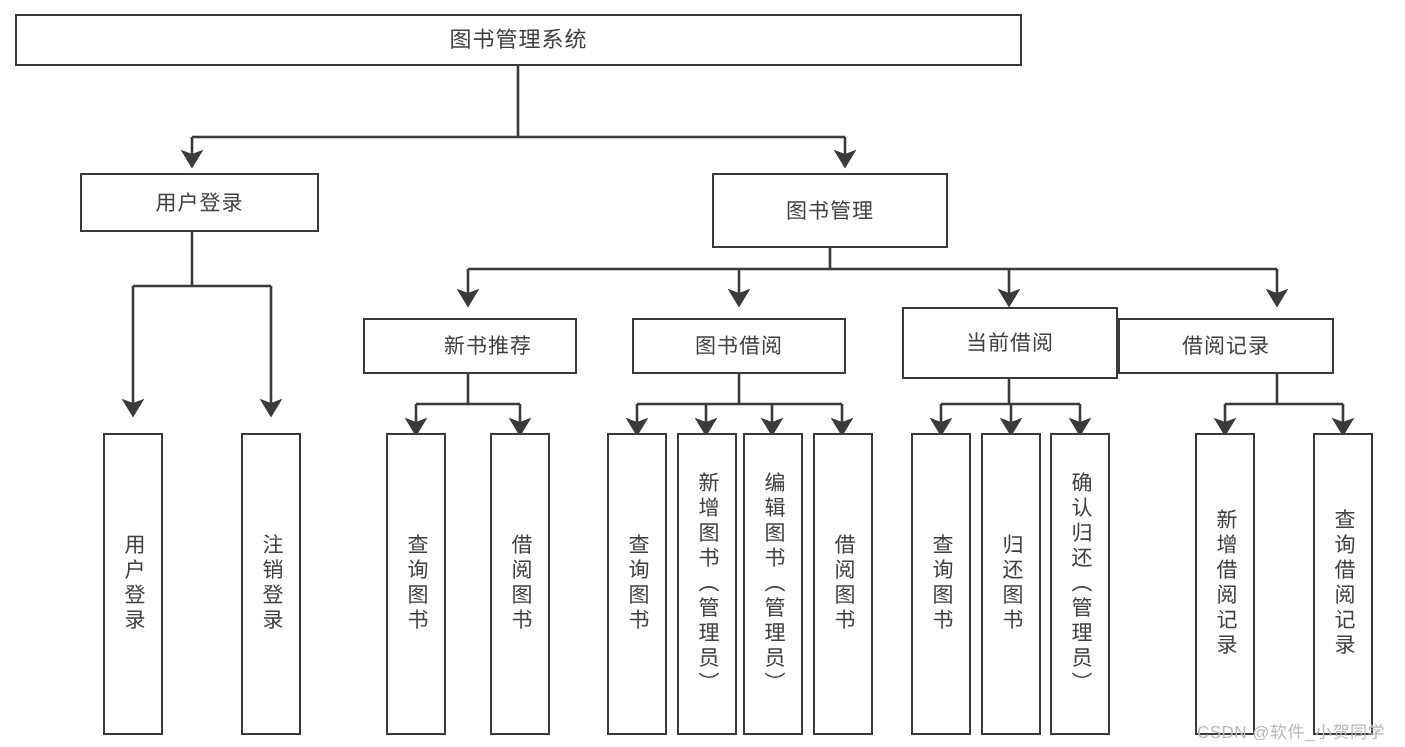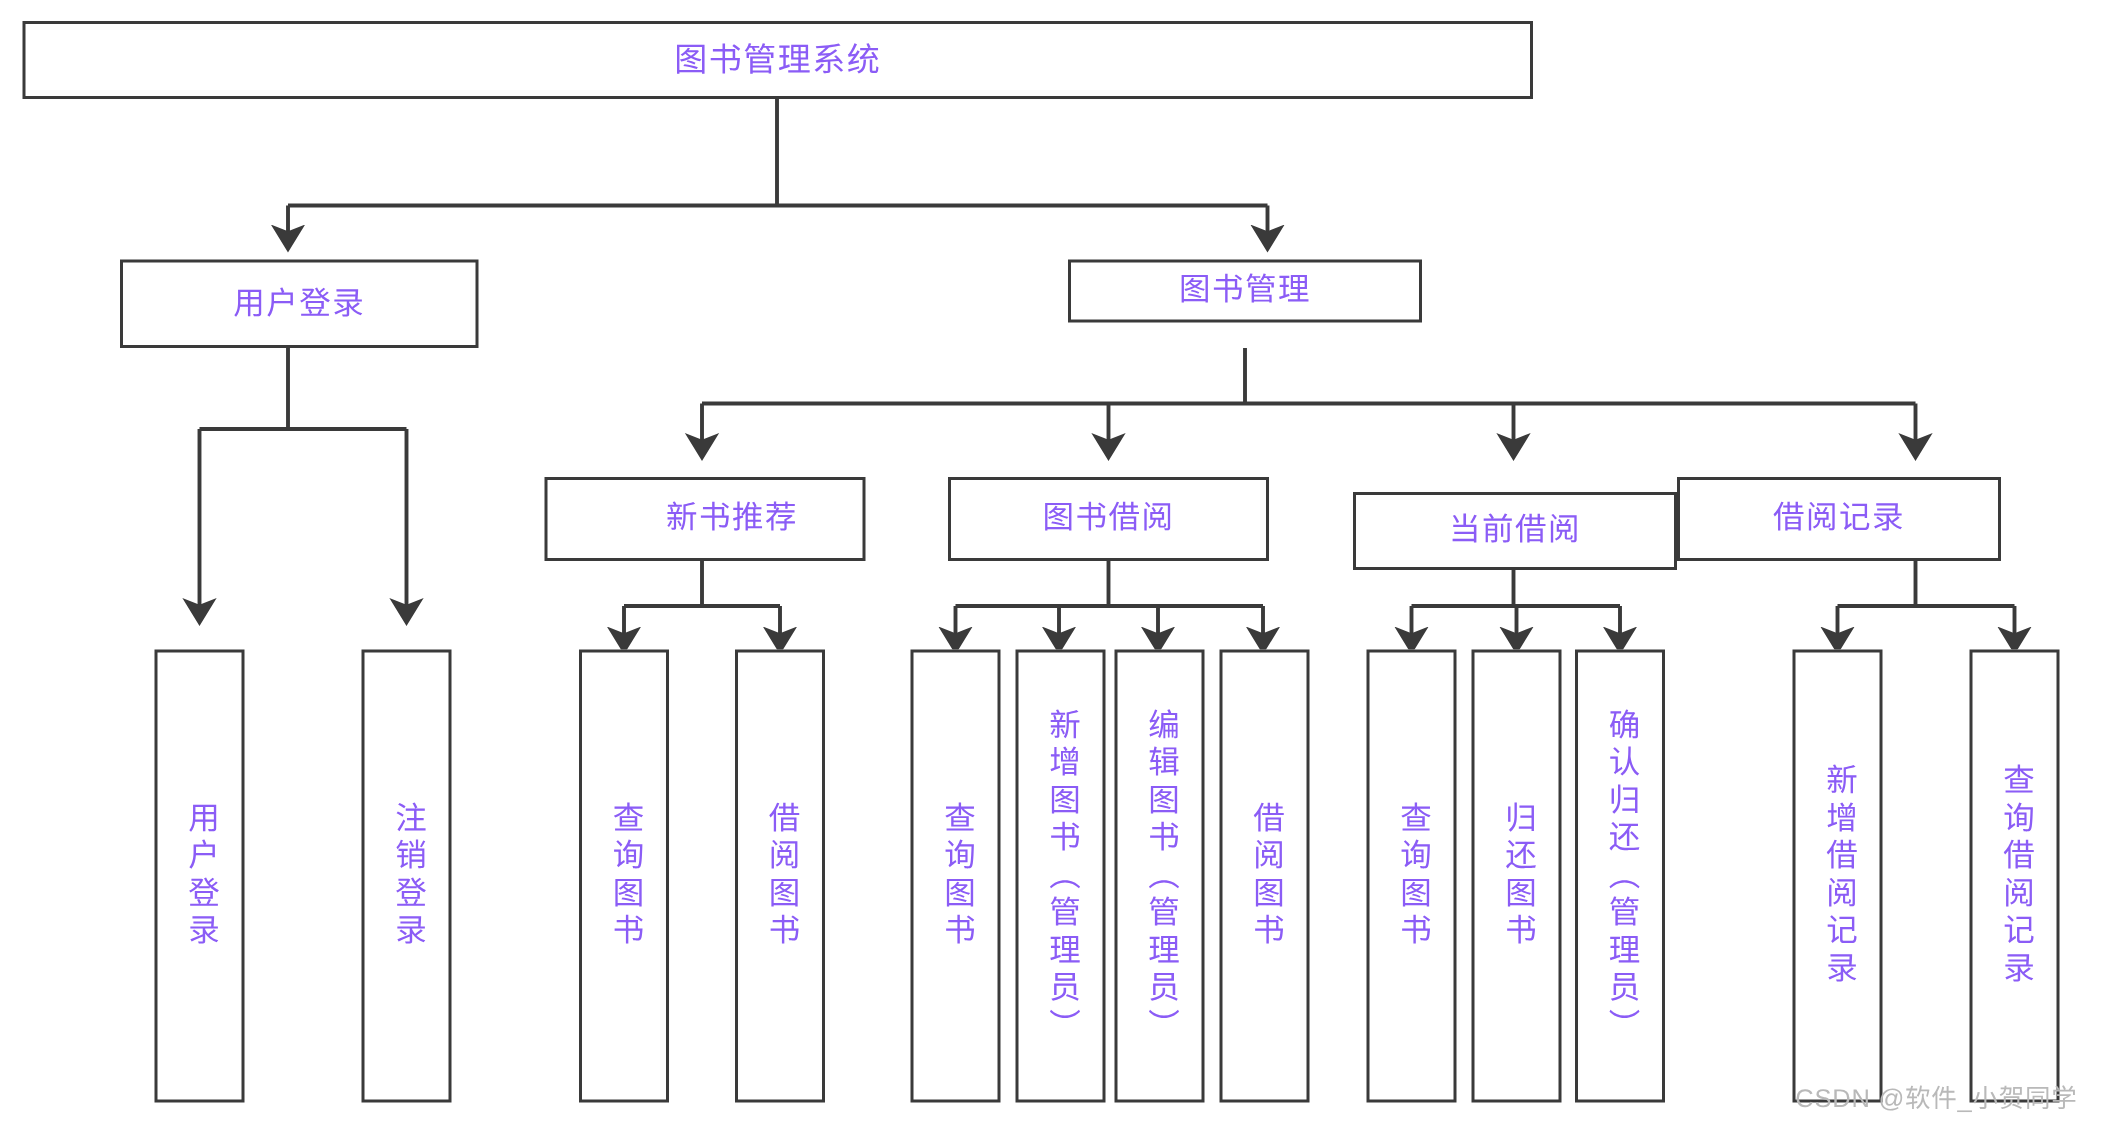--- a/index.html
+++ b/index.html
@@ -19,21 +19,21 @@
     overflow: hidden;
   }
   .node {
     position: absolute;
     box-sizing: border-box;
     border: 2.5px solid #3a3a3a;
     background: #ffffff;
     display: flex;
     align-items: center;
     justify-content: center;
-    color: #8b5cf6;
+    color: #404040;
     z-index: 3;
   }
   .node.horiz {
     font-size: 21px;
     letter-spacing: 1px;
     line-height: 1.2;
   }
   .node.root {
     font-size: 22px;
   }
@@ -127,33 +127,33 @@
   </svg>
 
   <div class="node root horiz" style="left:15px; top:14px; width:1007px; height:52px;">
     <span>图书管理系统</span>
   </div>
 
   <div class="node horiz" style="left:80px; top:173px; width:239px; height:59px;">
     <span>用户登录</span>
   </div>
 
-  <div class="node horiz" style="left:712px; top:173px; width:236px; height:42px;">
+  <div class="node horiz" style="left:712px; top:173px; width:236px; height:75px;">
     <span>图书管理</span>
   </div>
 
   <div class="node horiz" style="left:363px; top:318px; width:214px; height:56px;padding-left:36px;">
     <span>新书推荐</span>
   </div>
 
   <div class="node horiz" style="left:632px; top:318px; width:214px; height:56px;">
     <span>图书借阅</span>
   </div>
 
-  <div class="node horiz" style="left:902px; top:328px; width:216px; height:52px;text-align:center;">
+  <div class="node horiz" style="left:902px; top:307px; width:216px; height:72px;text-align:center;">
     <span>当前借阅</span>
   </div>
 
   <div class="node horiz" style="left:1118px; top:318px; width:216px; height:56px;">
     <span>借阅记录</span>
   </div>
 
   <div class="node leaf lvl3" style="left:103px; top:433px; width:60px; height:302px;">
     <span class="vtext">用户登录</span>
   </div>

